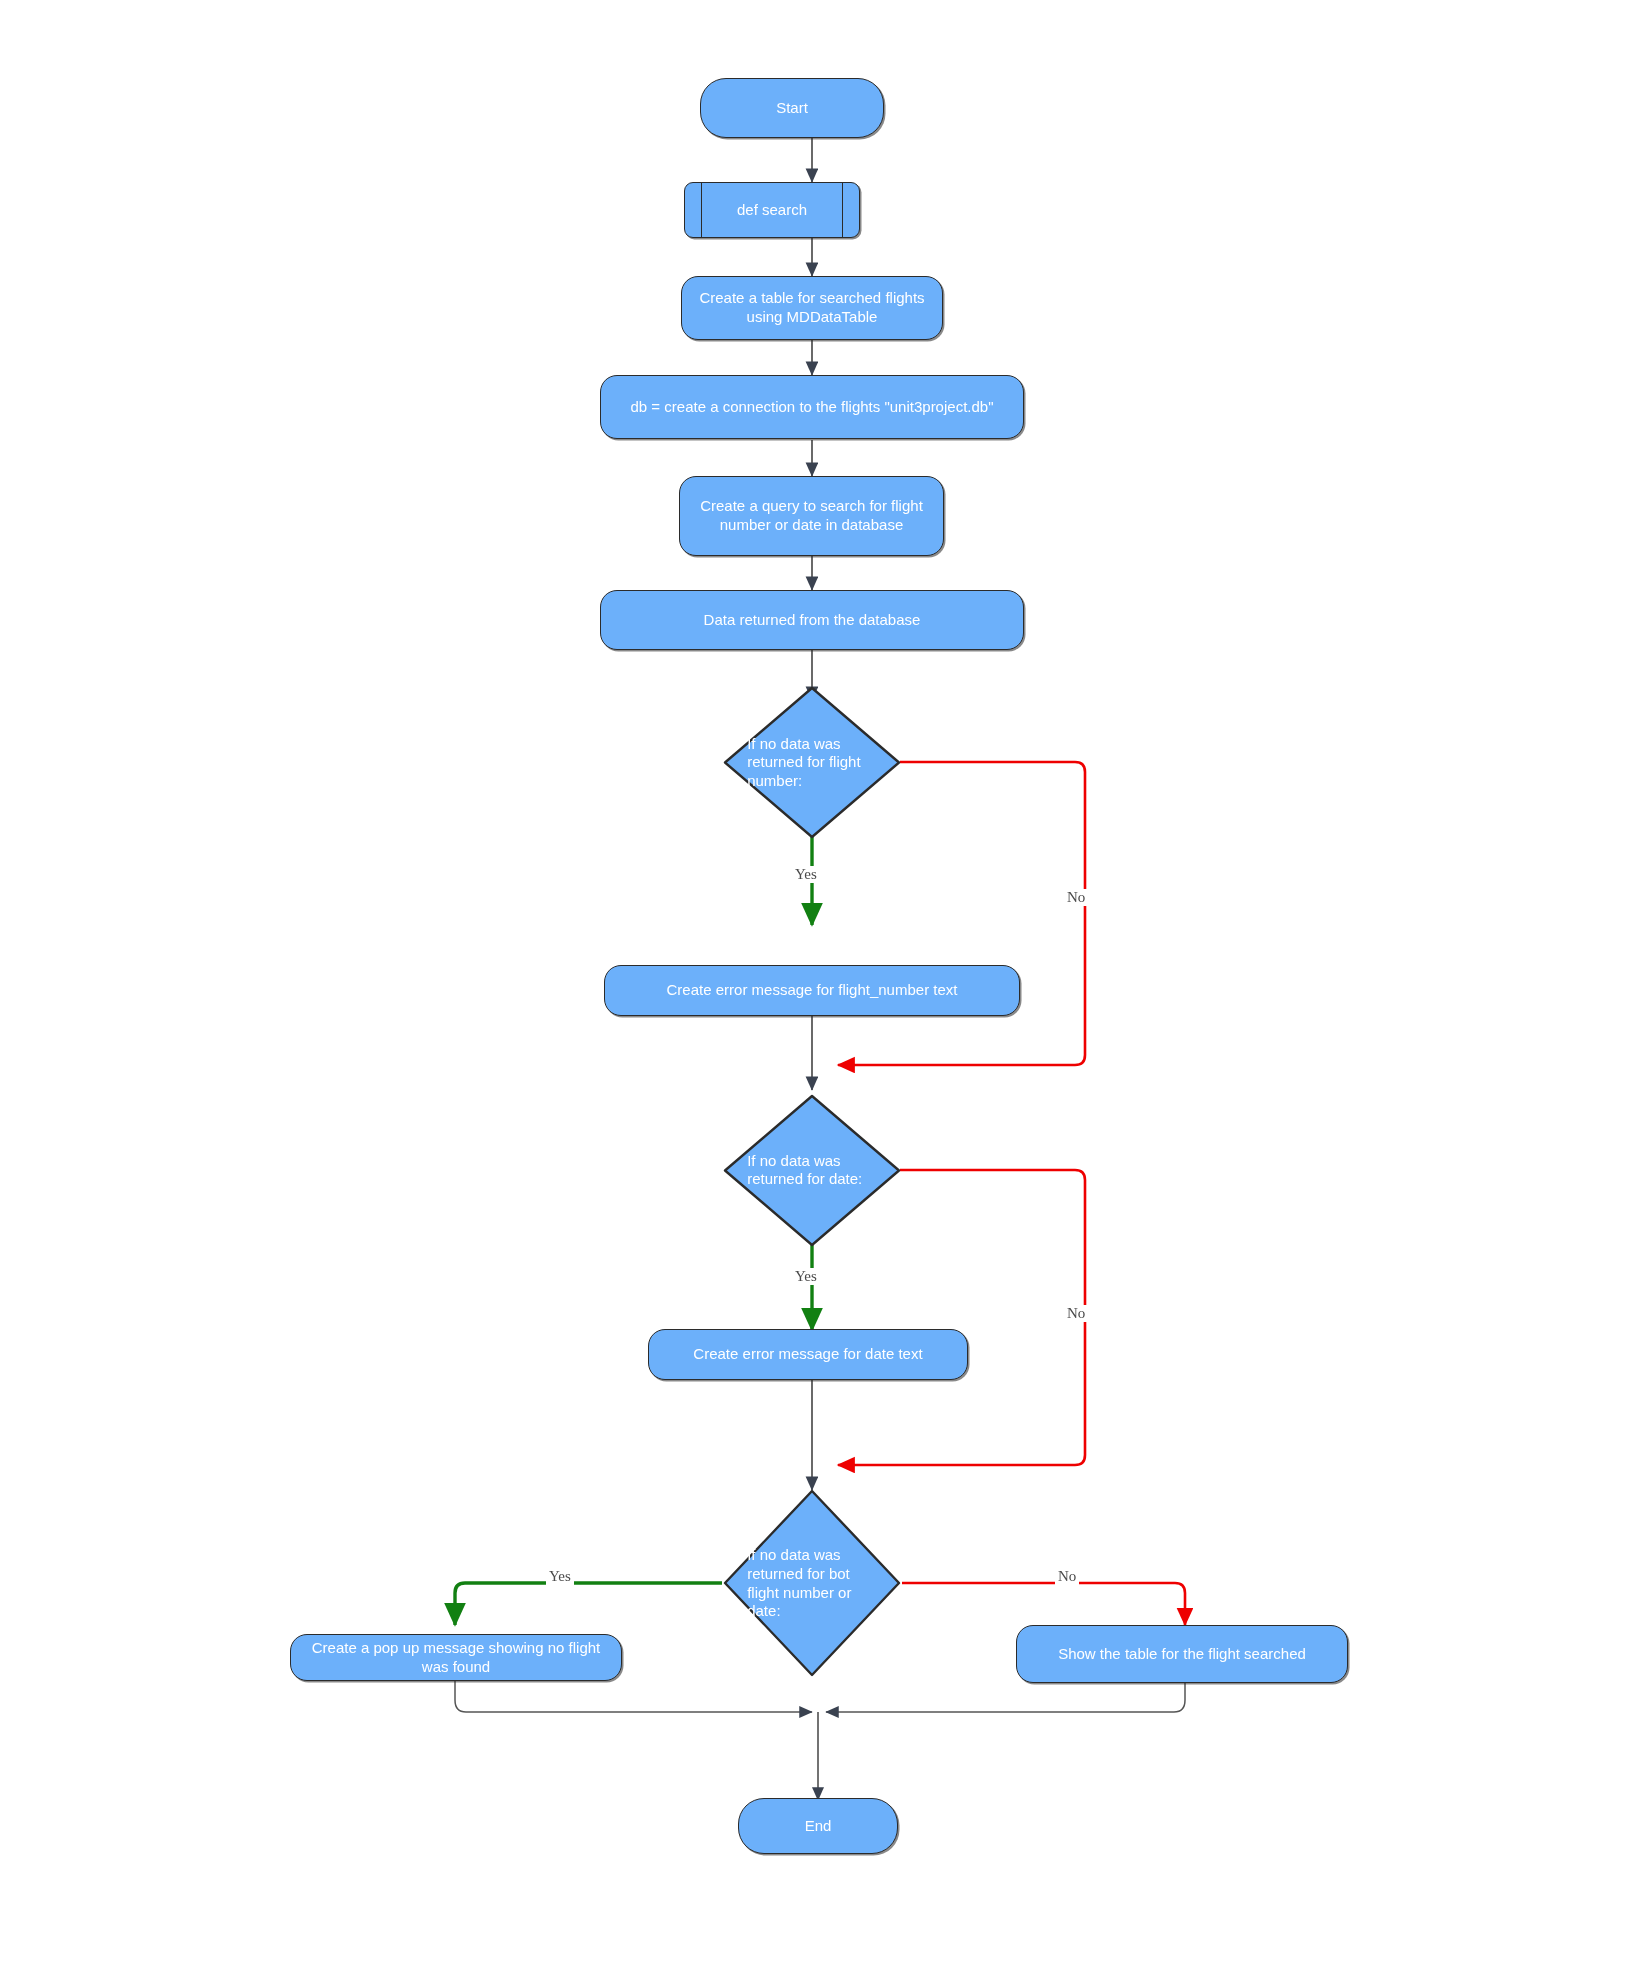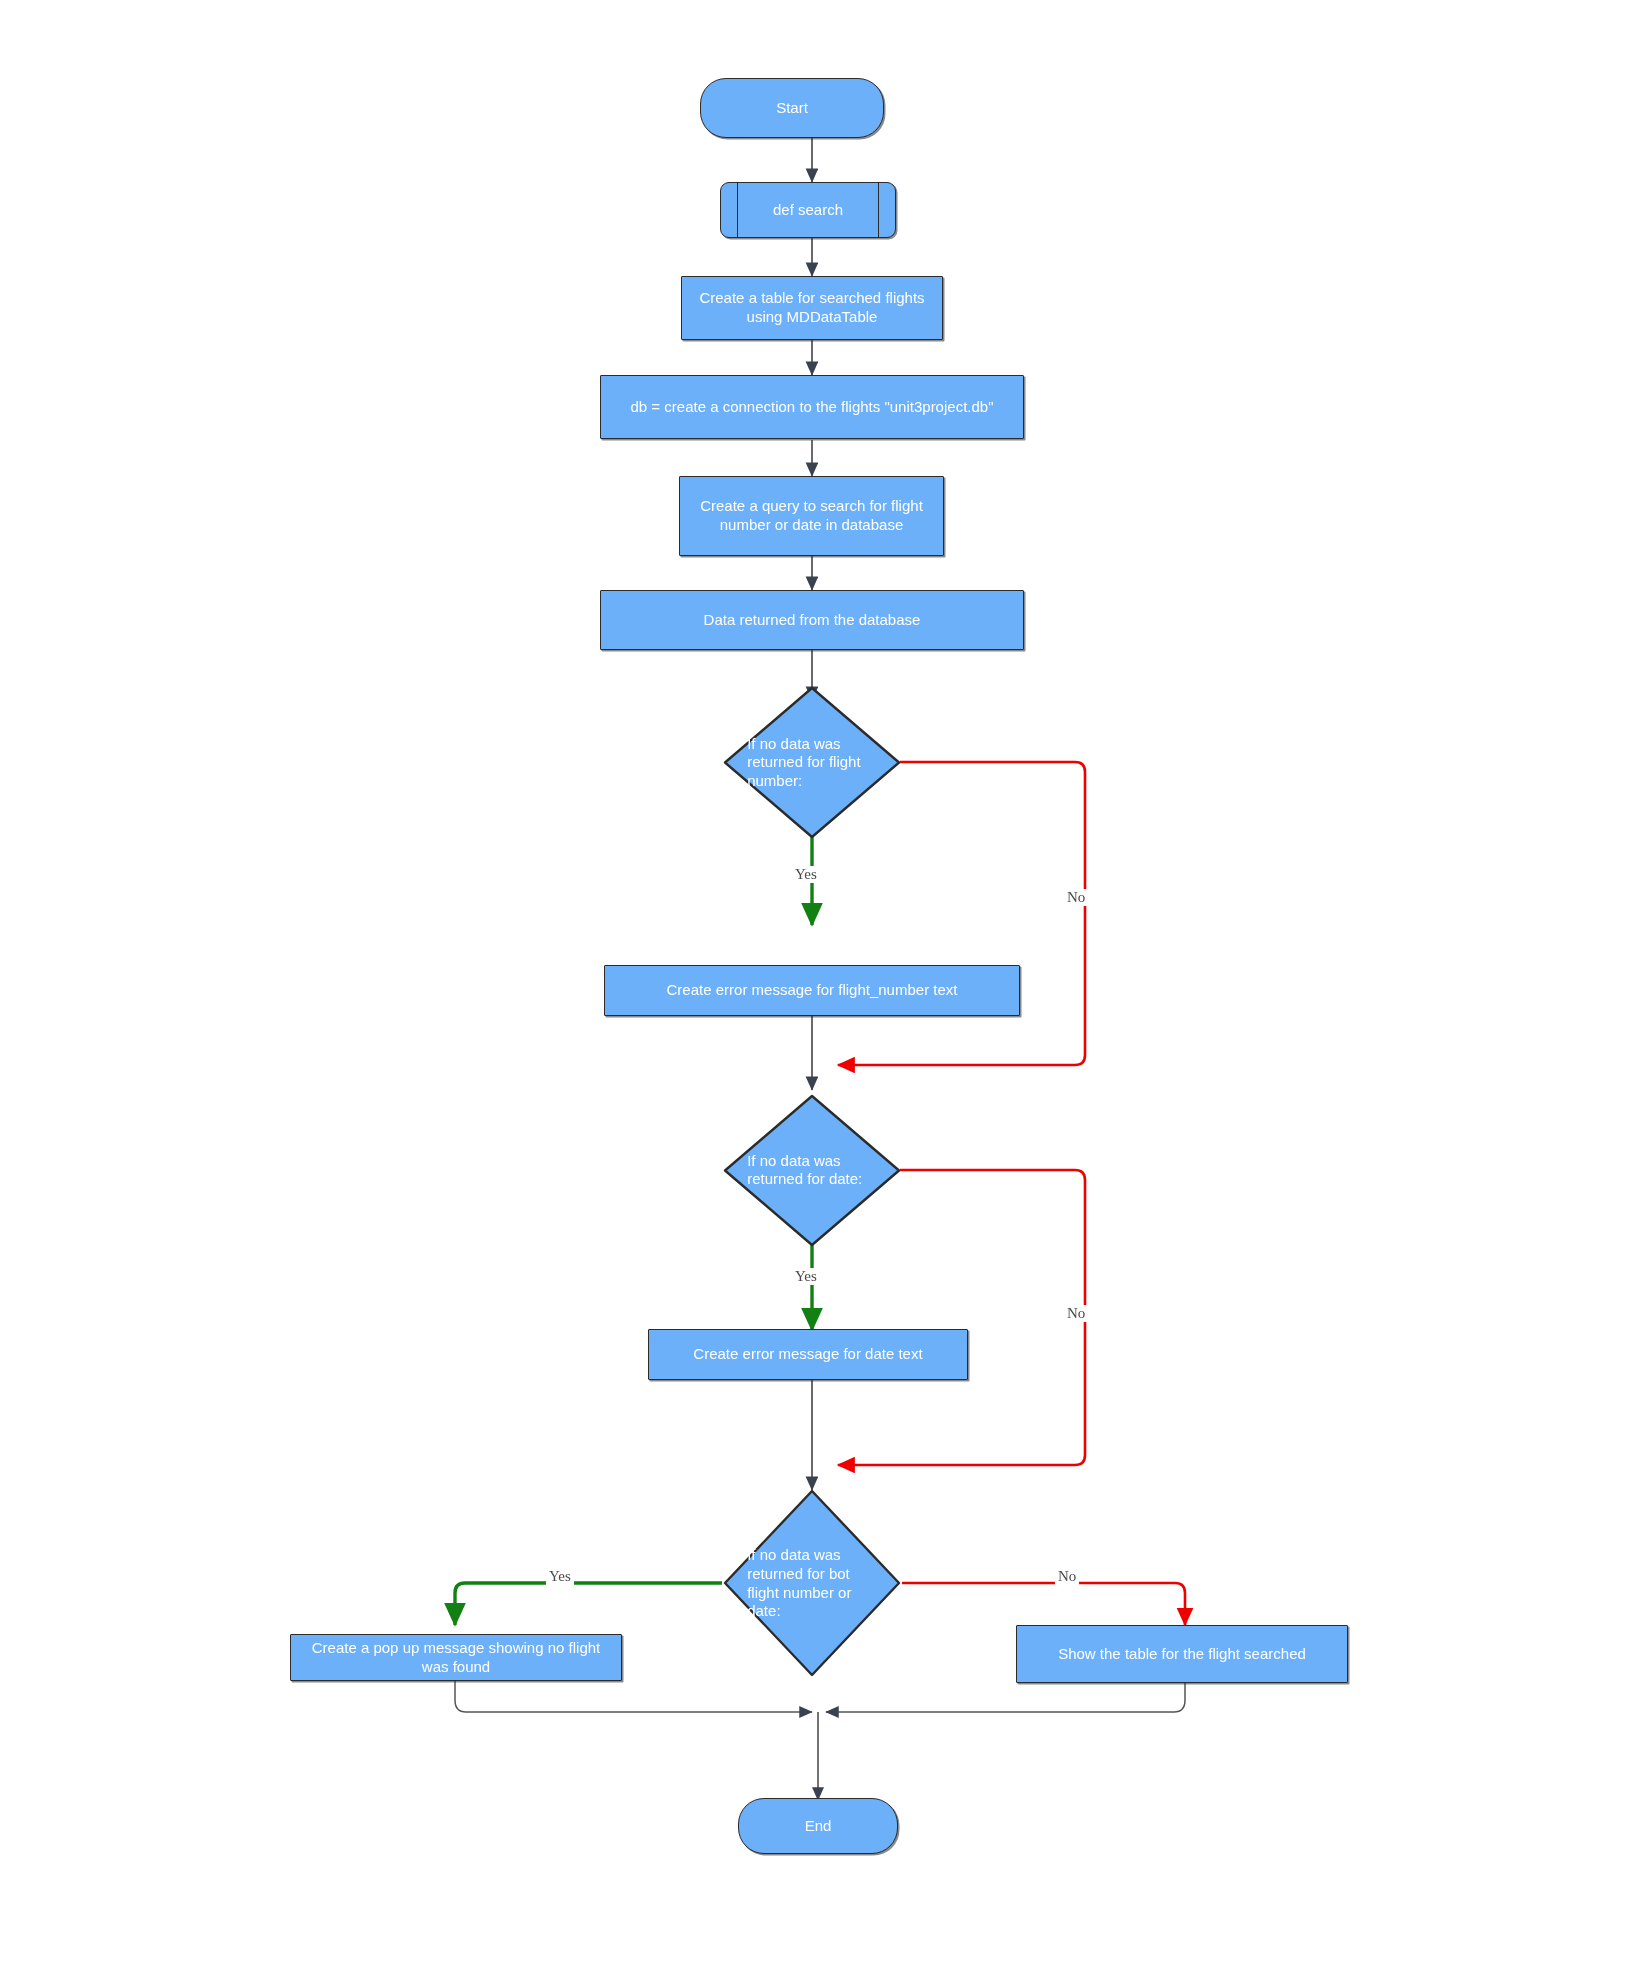--- a/index.html
+++ b/index.html
@@ -35,21 +35,21 @@
     text-align: center;
     color: #ffffff;
     font-family: "Liberation Sans", sans-serif;
     font-size: 15px;
     line-height: 1.25;
     z-index: 3;
   }
   .proc {
     background: #6CB0FA;
     border: 1.6px solid #2b2b2b;
-    border-radius: 1px;
+    border-radius: 17px;
     box-shadow: 1.5px 1.5px 0px rgba(40,40,40,0.55);
     padding: 4px 10px;
   }
   .terminal {
     background: #6CB0FA;
     border: 1.6px solid #2b2b2b;
     border-radius: 26px;
     box-shadow: 1.5px 1.5px 0px rgba(40,40,40,0.55);
   }
   .subroutine {
@@ -153,21 +153,21 @@
 
     <path d="M 1185,1665 L 1185,1700 Q 1185,1712 1174,1712 L 826,1712" stroke="#555" stroke-width="1.5" fill="none" marker-end="url(#arr-dark-left)"></path>
 
     <path d="M 818,1712 L 818,1800" stroke="#444" stroke-width="1.5" fill="none" marker-end="url(#arr-dark)"></path>
   </svg>
 
   <div class="node terminal" style="left:700px; top:78px; width:184px; height:60px;">
     <span>Start</span>
   </div>
 
-  <div class="subroutine node" style="left:720px; top:182px; width:176px; height:56px;">
+  <div class="subroutine node" style="left:684px; top:182px; width:176px; height:56px;">
     <span class="bar left"></span>
     <span class="bar right"></span>
     <span>def search</span>
   </div>
 
   <div class="node proc" style="left:681px; top:276px; width:262px; height:64px;">
     <span>Create a table for searched flights using MDDataTable</span>
   </div>
 
   <div class="node proc" style="left:600px; top:375px; width:424px; height:64px;">

